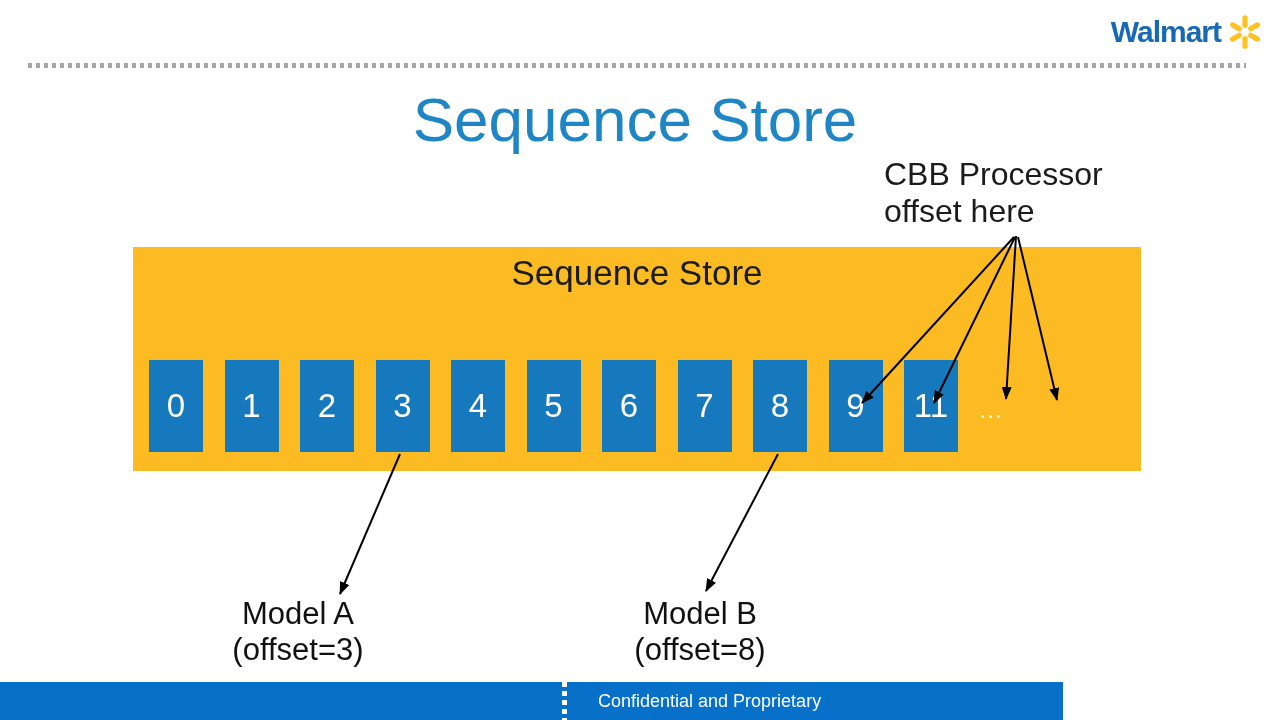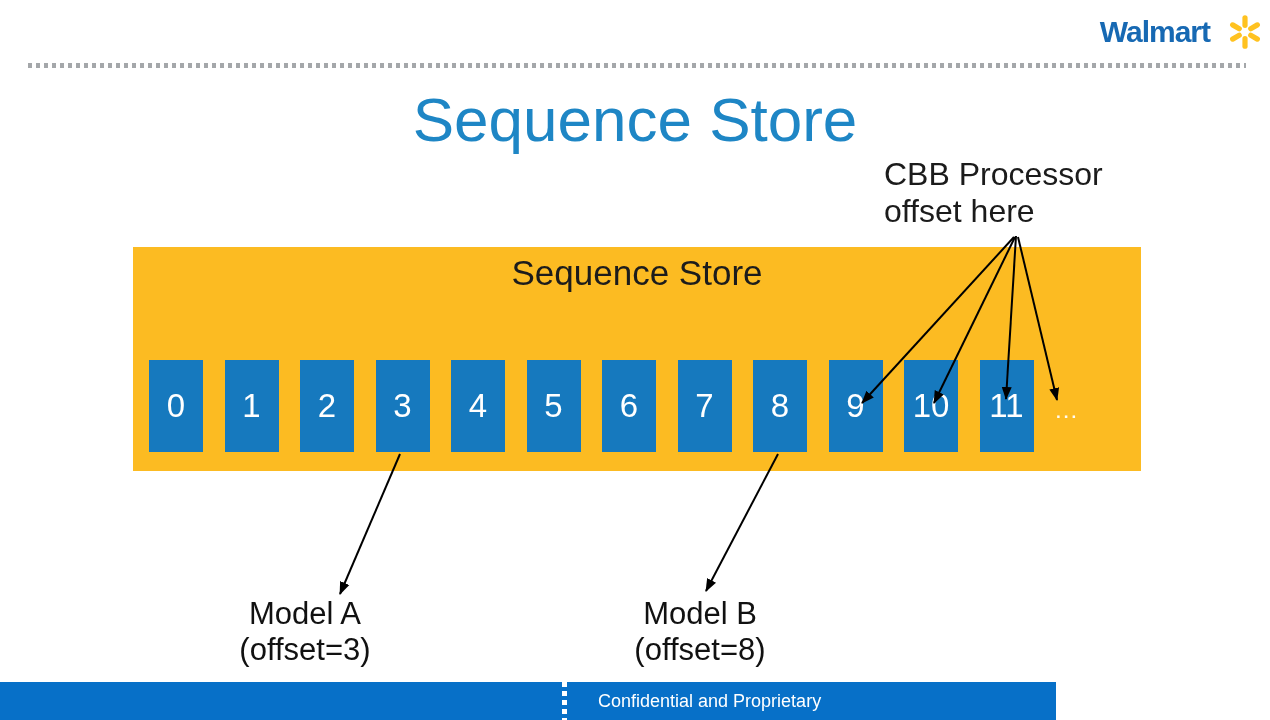--- a/index.html
+++ b/index.html
@@ -6,21 +6,21 @@
   body {
     width: 1270px; height: 720px;
     position: relative;
     background: #ffffff;
     font-family: "Liberation Sans", sans-serif;
     overflow: hidden;
   }
   .slide { position: absolute; inset: 0; }
 
   
-  .logo { position: absolute; top: 13px; right: 6px; display: flex; align-items: center; gap: 16px; }
+  .logo { position: absolute; top: 13px; right: 6px; display: flex; align-items: center; gap: 5px; }
   .logo-text { color: #1769B3; font-size: 30px; font-weight: bold; letter-spacing: -1px; }
   .spark-svg { width: 38px; height: 38px; display: block; }
 
   
   .top-dots {
     position: absolute; left: 28px; top: 63px; width: 1218px; height: 5px;
     background: repeating-linear-gradient(to right, #A4A7AA 0 4px, transparent 4px 8px);
   }
 
   
@@ -59,27 +59,28 @@
   }
 
   
   .arrows { position: absolute; inset: 0; width: 1270px; height: 720px; z-index: 5; }
 
   
   .model-label {
     position: absolute; top: 596px; width: 220px;
     text-align: center; font-size: 31px; line-height: 36px; color: #111111;
   }
-  #model-a { left: 195px; }
+  #model-a { left: 188px; }
   #model-b { left: 590px; }
 
   
   .footer-bar {
     position: absolute; left: 0; top: 682px; width: 1056px; height: 38px;
     background: #0770C8;
+    padding-left: 7px;
   }
   .footer-dots {
     position: absolute; top: 0; width: 5px; height: 38px;
     background: repeating-linear-gradient(to bottom, #ffffff 0 5px, transparent 5px 9px);
   }
   .fd-left { left: 562px; }
   .fd-right { left: 1160px; }
   .footer-text {
     position: absolute; left: 598px; top: 0;
     line-height: 38px; font-size: 18px; color: #ffffff;
@@ -119,21 +120,20 @@
       <div class="cell">0</div>
       <div class="cell">1</div>
       <div class="cell">2</div>
       <div class="cell">3</div>
       <div class="cell">4</div>
       <div class="cell">5</div>
       <div class="cell">6</div>
       <div class="cell">7</div>
       <div class="cell">8</div>
       <div class="cell">9</div>
-      <div class="cell">10</div>
       <div class="cell">11</div>
       <div class="ellipsis">...</div>
     </div>
   </div>
 
   <svg class="arrows" viewBox="0 0 1270 720">
     <defs>
       <marker id="ah" markerUnits="userSpaceOnUse" markerWidth="14" markerHeight="12" refX="12" refY="6" orient="auto">
         <path d="M0,1 L13,6 L0,11 Z" fill="#000000"></path>
       </marker>

